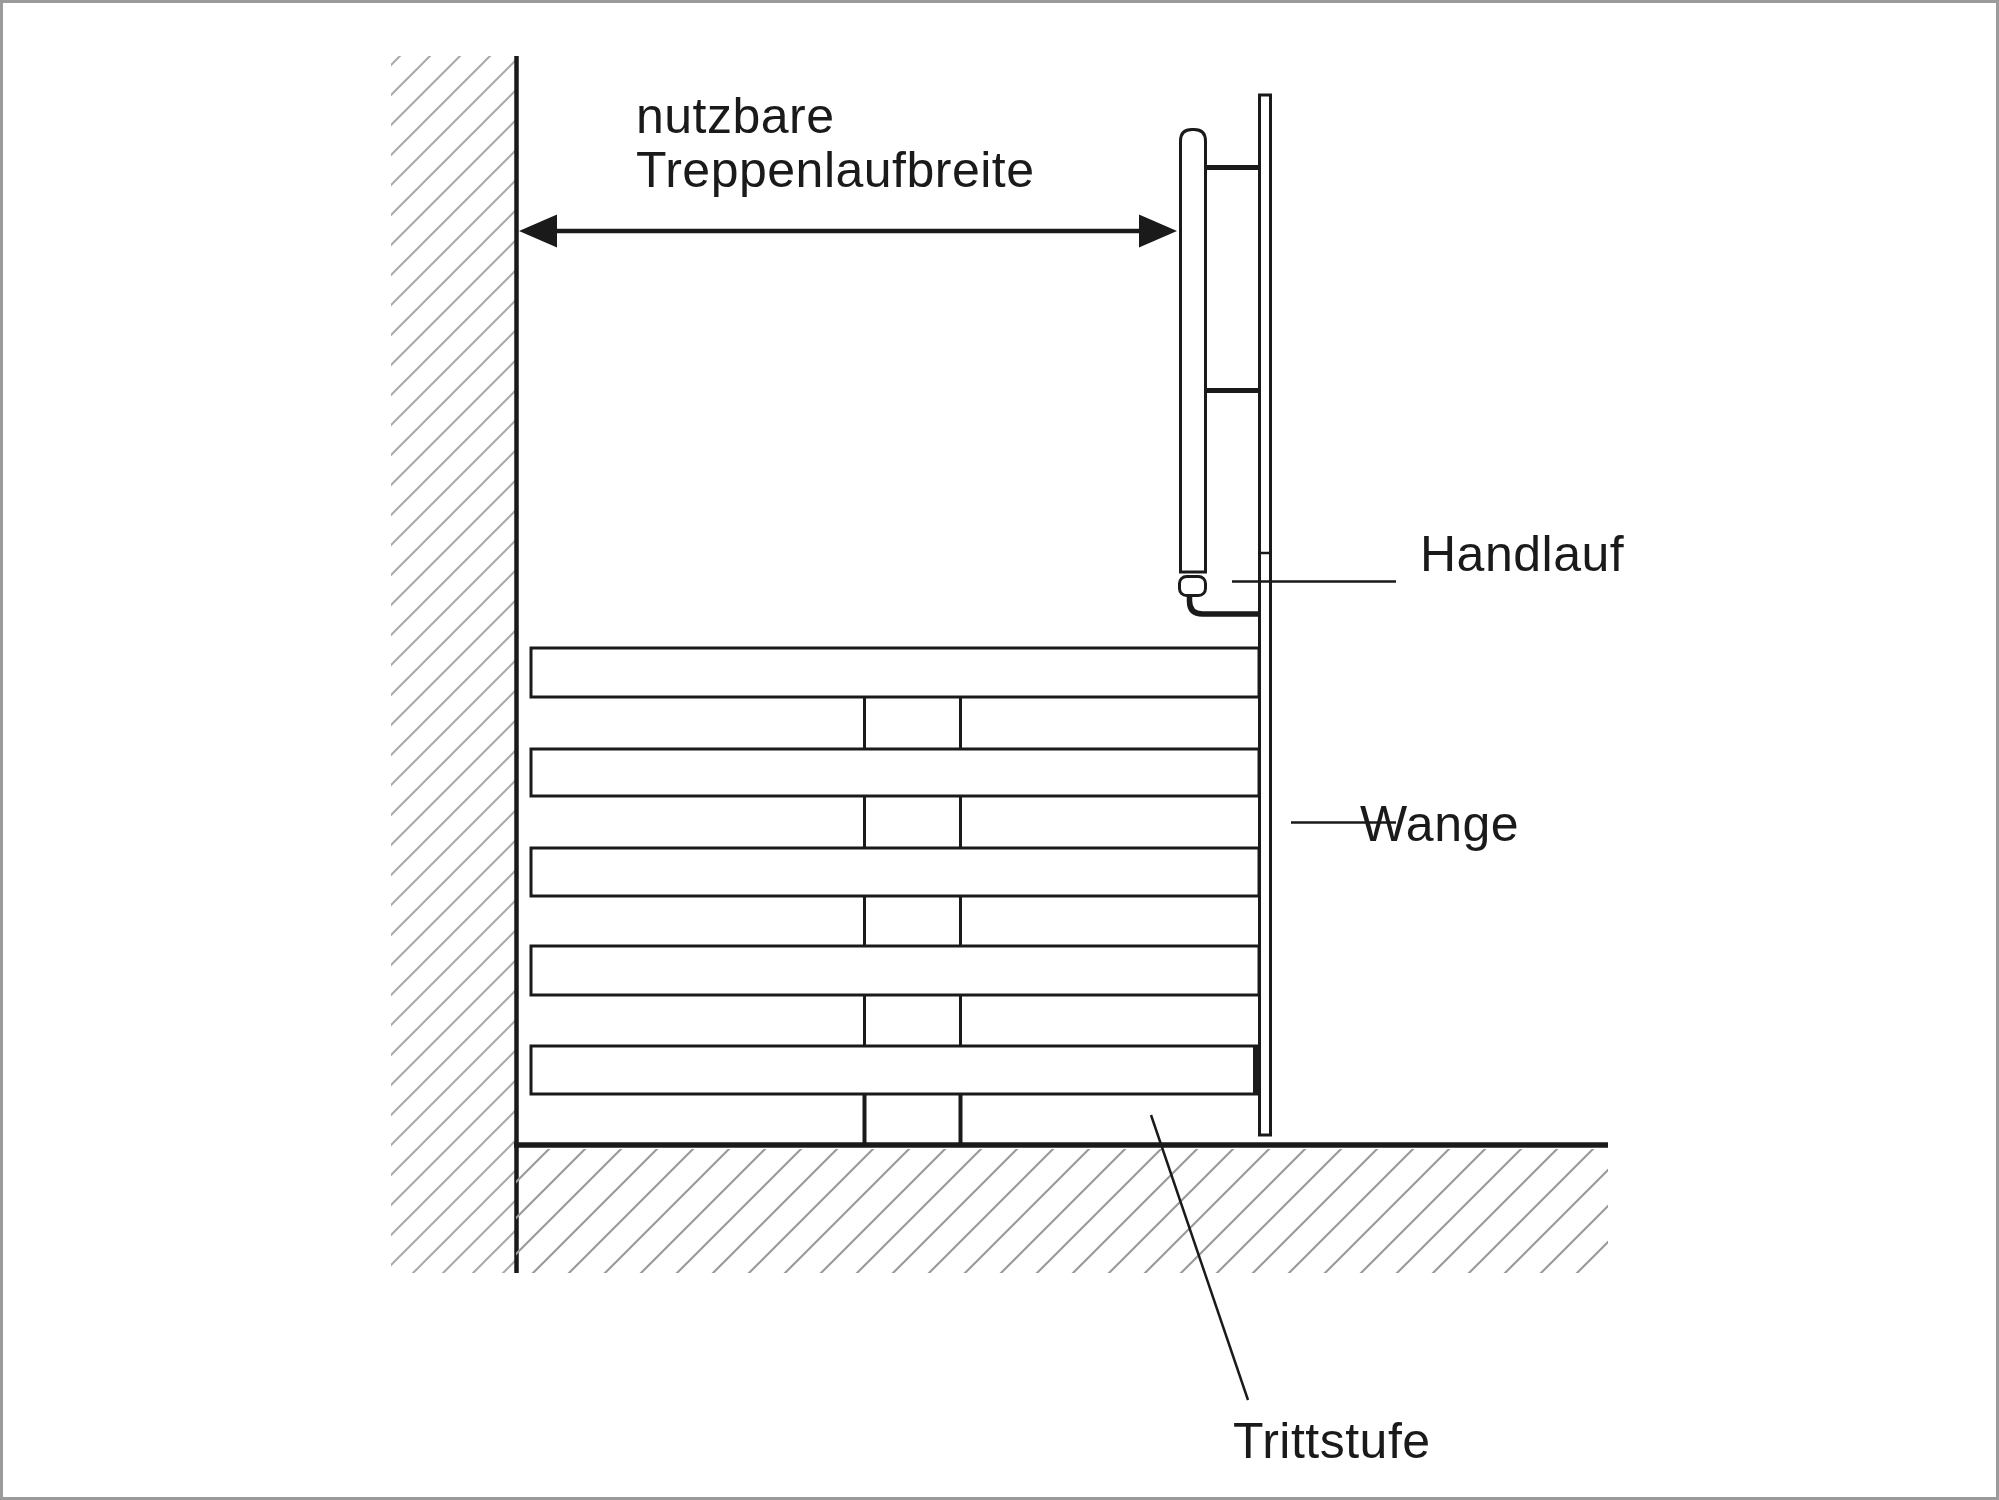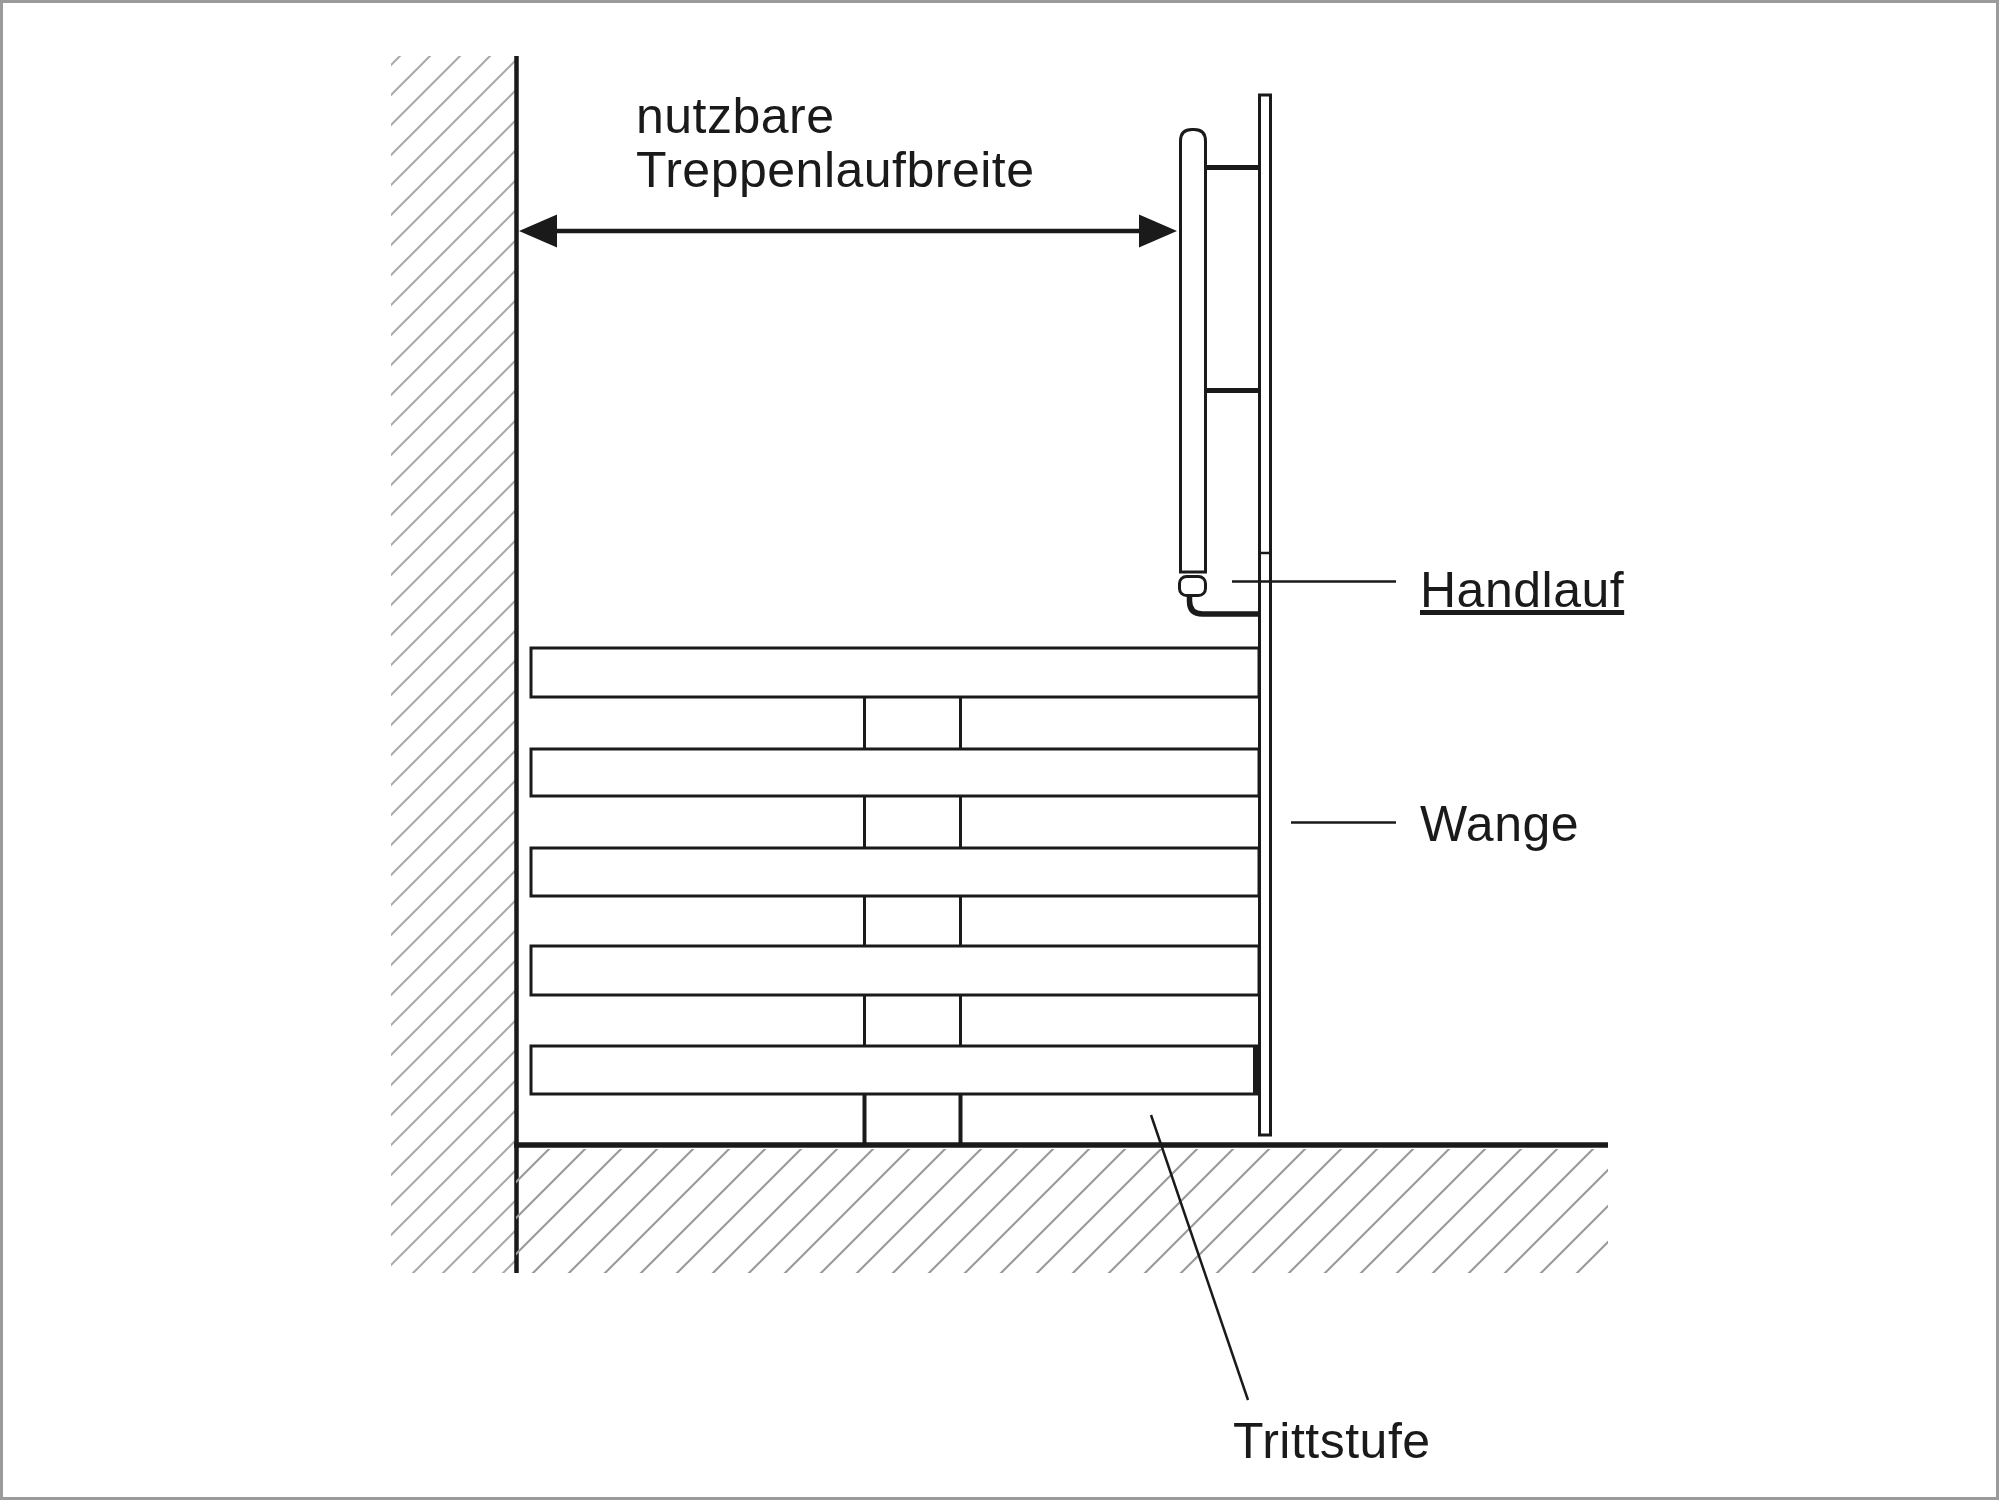--- a/index.html
+++ b/index.html
@@ -107,16 +107,16 @@
       <path class="ln" stroke-width="5.5" d="M1186.5,592 L1186.5,598 Q1186.5,611 1199.5,611 L1257,611"></path>
     </g>
 
     <line class="ln" x1="1229" y1="578.5" x2="1393" y2="578.5" stroke-width="2.5"></line>
     <line class="ln" x1="1288" y1="819.5" x2="1393" y2="819.5" stroke-width="2.5"></line>
     <line class="ln" x1="1148" y1="1112" x2="1245" y2="1397" stroke-width="2.5"></line>
   </svg>
 
   <div class="label" style="left:633px;top:86px;">nutzbare
 Treppenlaufbreite</div>
-  <div class="label" style="left:1417px;top:560px;text-decoration:underline;">Handlauf</div>
-  <div class="label" style="left:1417px;top:794px;">Wange</div>
+  <div class="label" style="left:1417px;top:524px;">Handlauf</div>
+  <div class="label" style="left:1357px;top:794px;">Wange</div>
   <div class="label" style="left:1230px;top:1411px;">Trittstufe</div>
 </div>
 
 </body></html>

